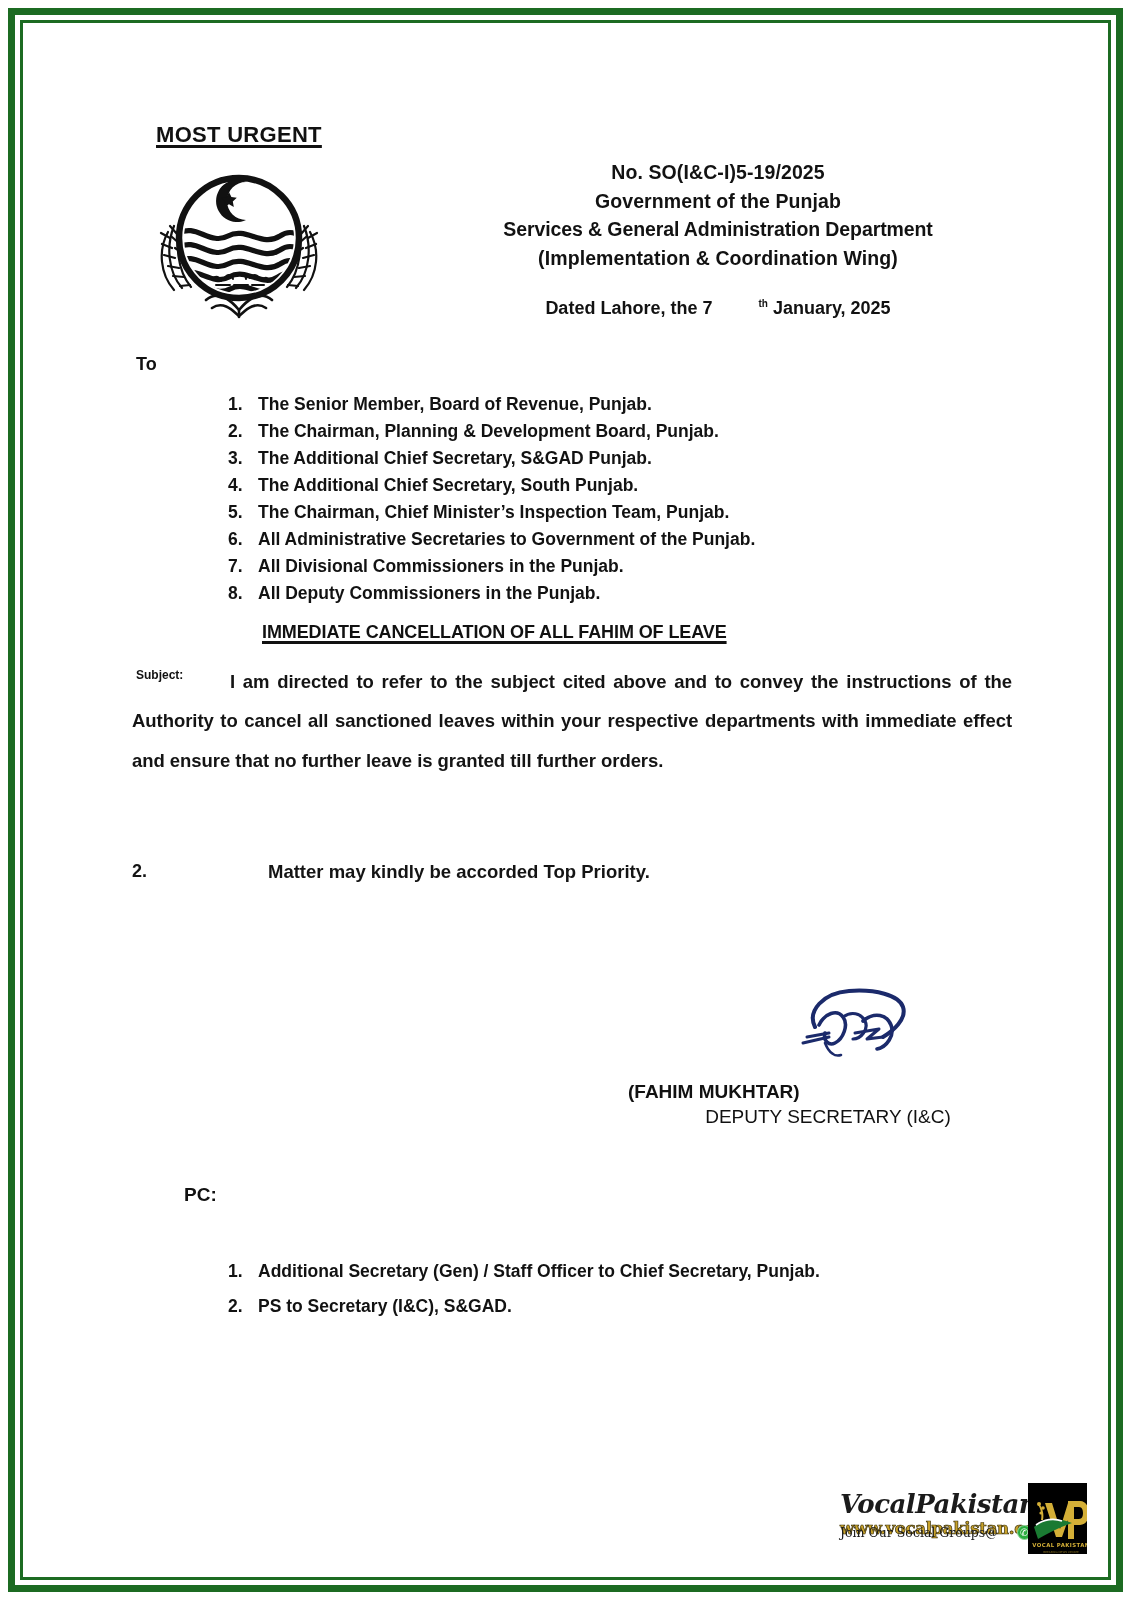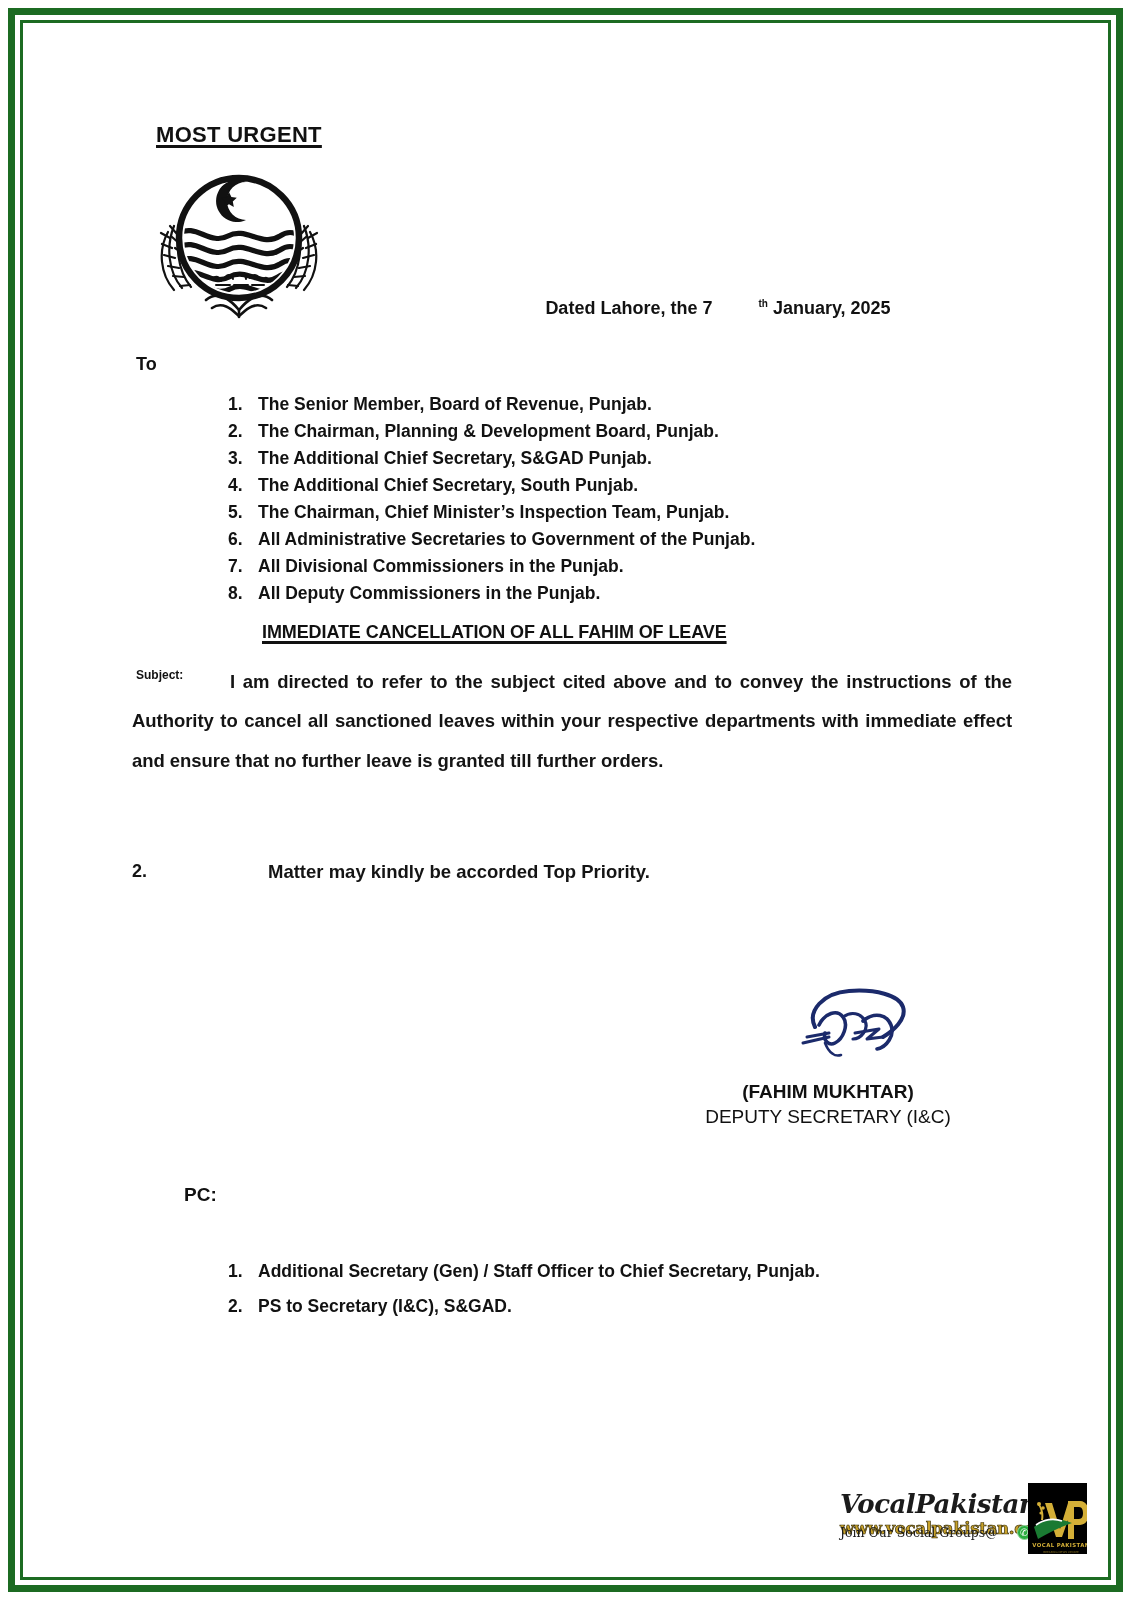--- a/index.html
+++ b/index.html
@@ -163,21 +163,21 @@
   
   .signature-mark {
     position: absolute;
     left: 735px; top: 955px;
     width: 160px; height: 90px;
   }
   .sign-name {
     position: absolute;
     left: 600px; top: 1055px;
     width: 400px;
-    text-align: center;
+    text-align: left;
     font-size: 19px;
     font-weight: bold;
     color: #111;
   }
   .sign-desig {
     position: absolute;
     left: 600px; top: 1080px;
     width: 400px;
     text-align: center;
     font-size: 19px;
@@ -341,20 +341,26 @@
         <path d="M36 133 C50 123, 63 144, 80 135 C97 126, 110 145, 124 135 C132 129, 139 133, 143 136"></path>
       </g>
 
       <g stroke="#111111" stroke-width="2" fill="none" stroke-linecap="round">
         <path d="M62 125 c4 -4 8 -2 9 2 M75 124 c3 -5 7 -3 8 1 M86 122 c5 -6 10 -2 10 3 M100 124 c4 -5 8 -3 9 1 M112 126 c3 -4 7 -2 8 1"></path>
         <path d="M66 131 l14 0 M84 131 l14 0 M102 131 l12 0"></path>
       </g>
     </svg>
   </div>
 
+  <div class="header-block">
+    <div class="hline">No. SO(I&amp;C-I)5-19/2025</div>
+    <div class="hline">Government of the Punjab</div>
+    <div class="hline dept">Services &amp; General Administration Department</div>
+    <div class="hline">(Implementation &amp; Coordination Wing)</div>
+  </div>
 
   <div class="date-line">
     <span>Dated Lahore, the 7</span><sup>th</sup><span> January, 2025</span>
   </div>
 
   <div class="to-label">To</div>
 
   <div class="addressee-list">
     <div class="addressee-row">
       <span class="num">1.</span>

